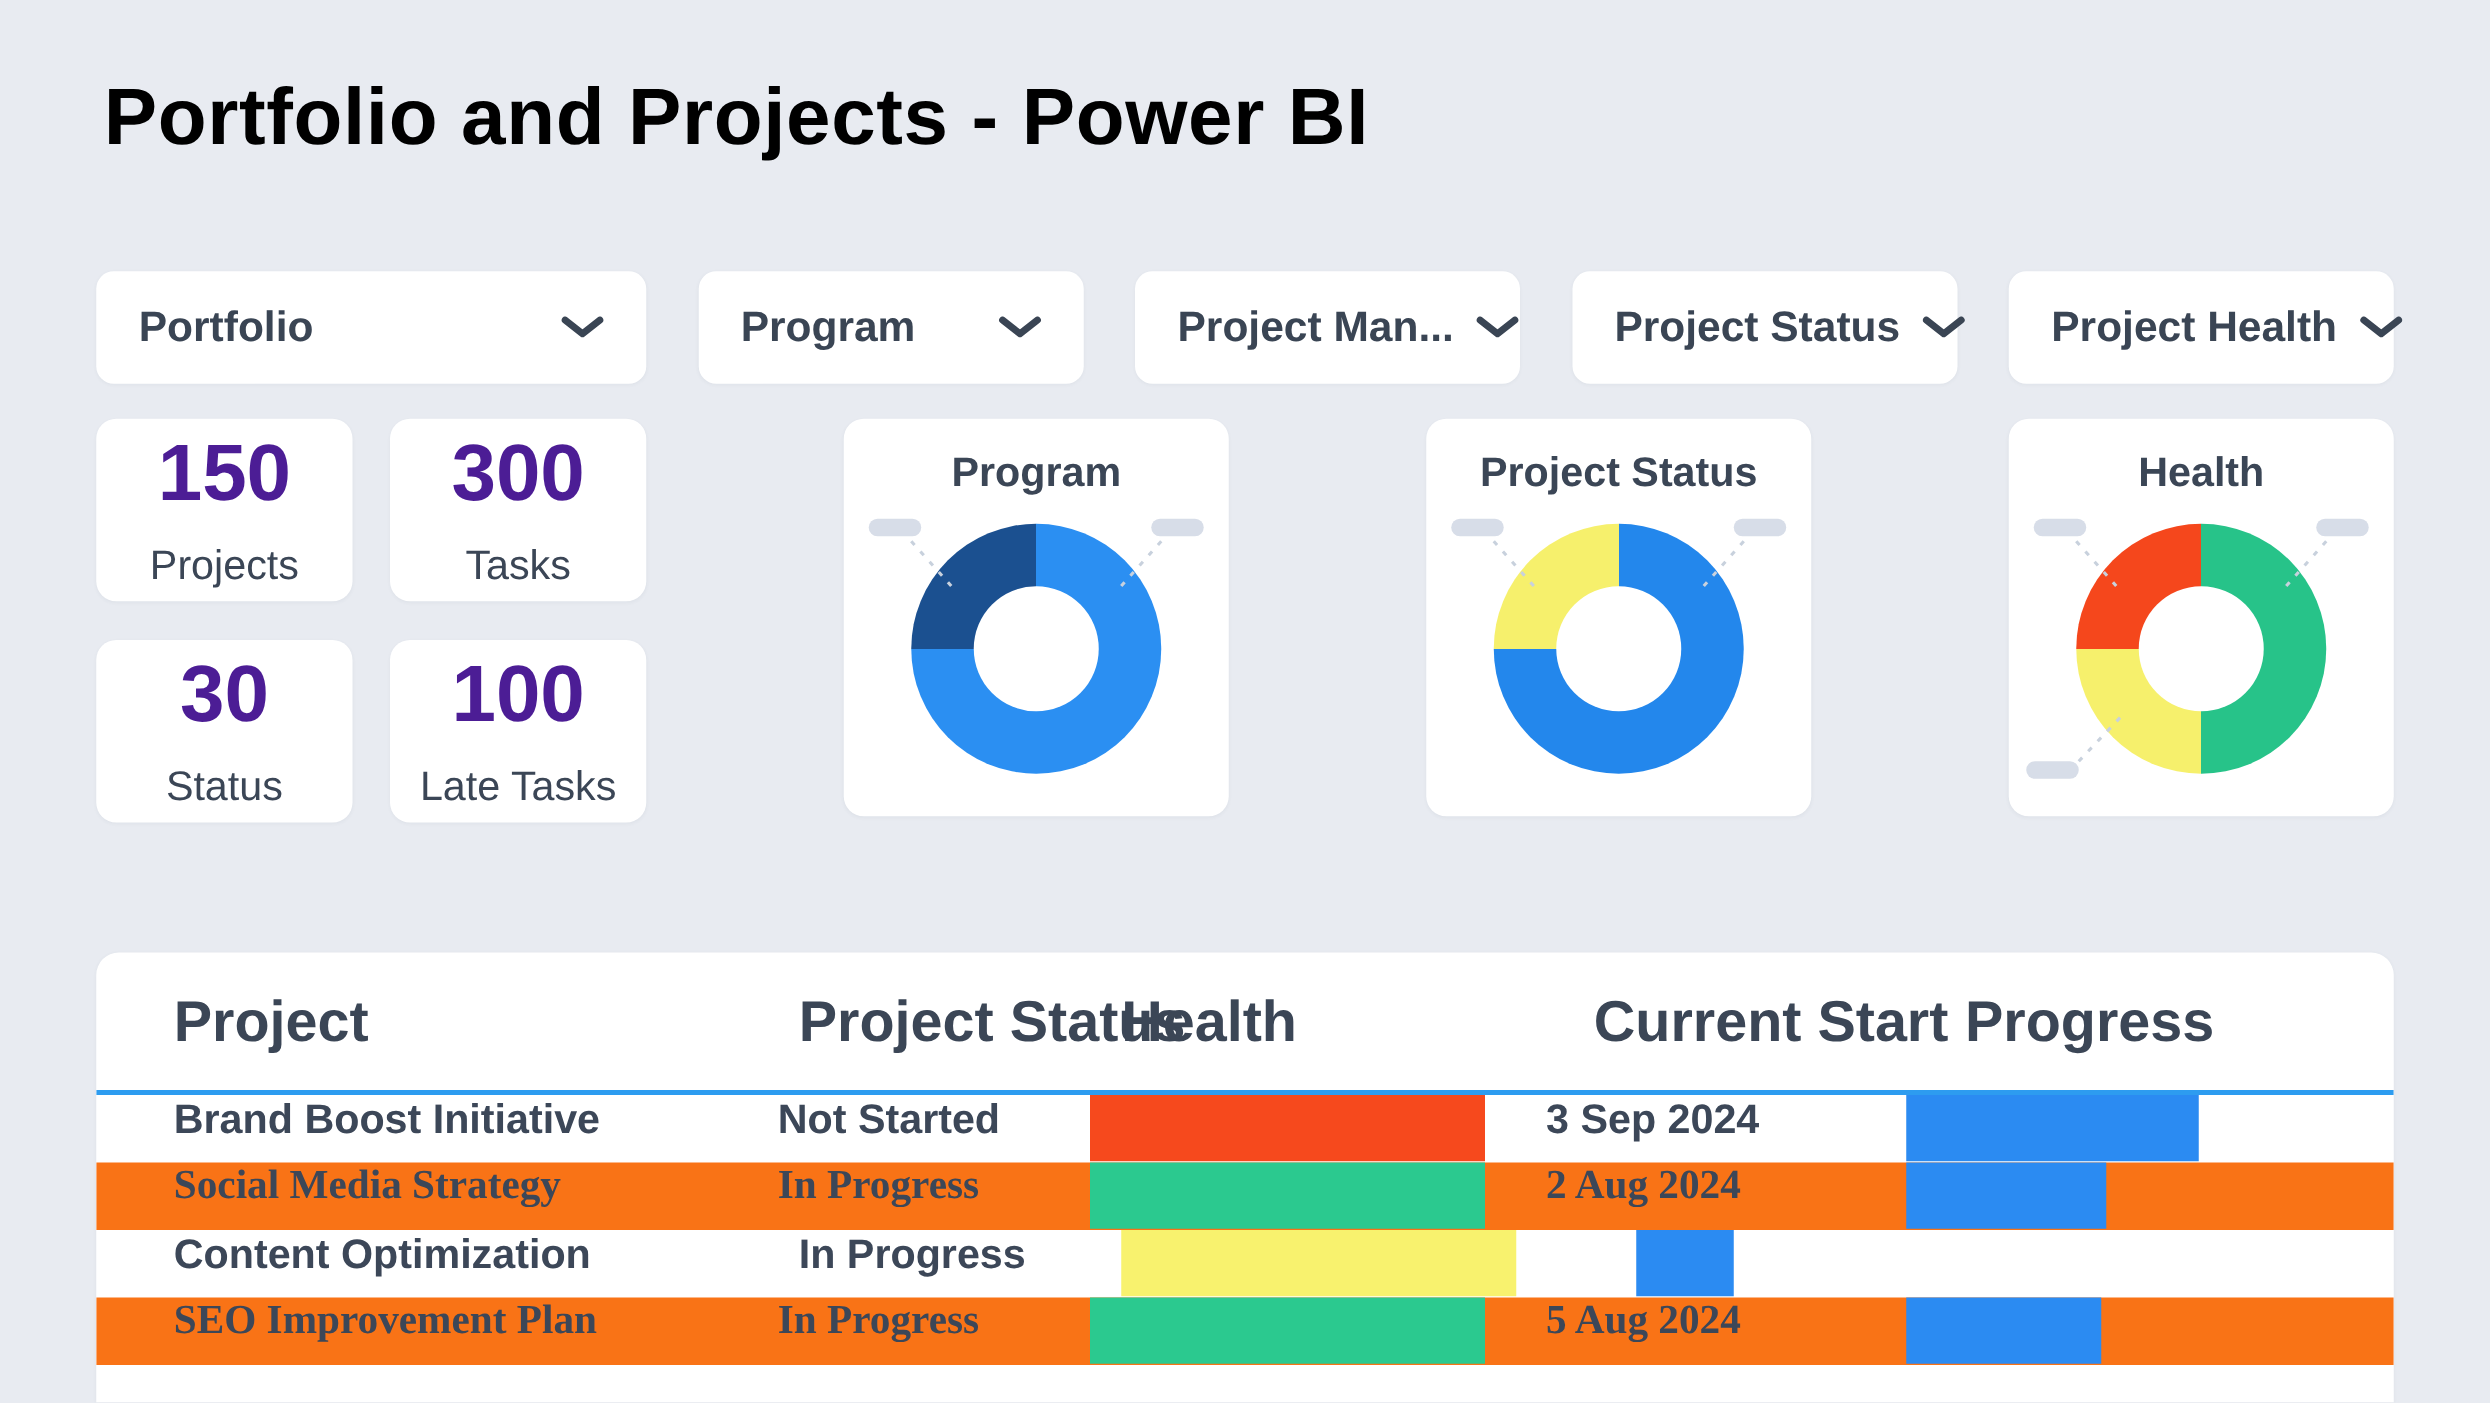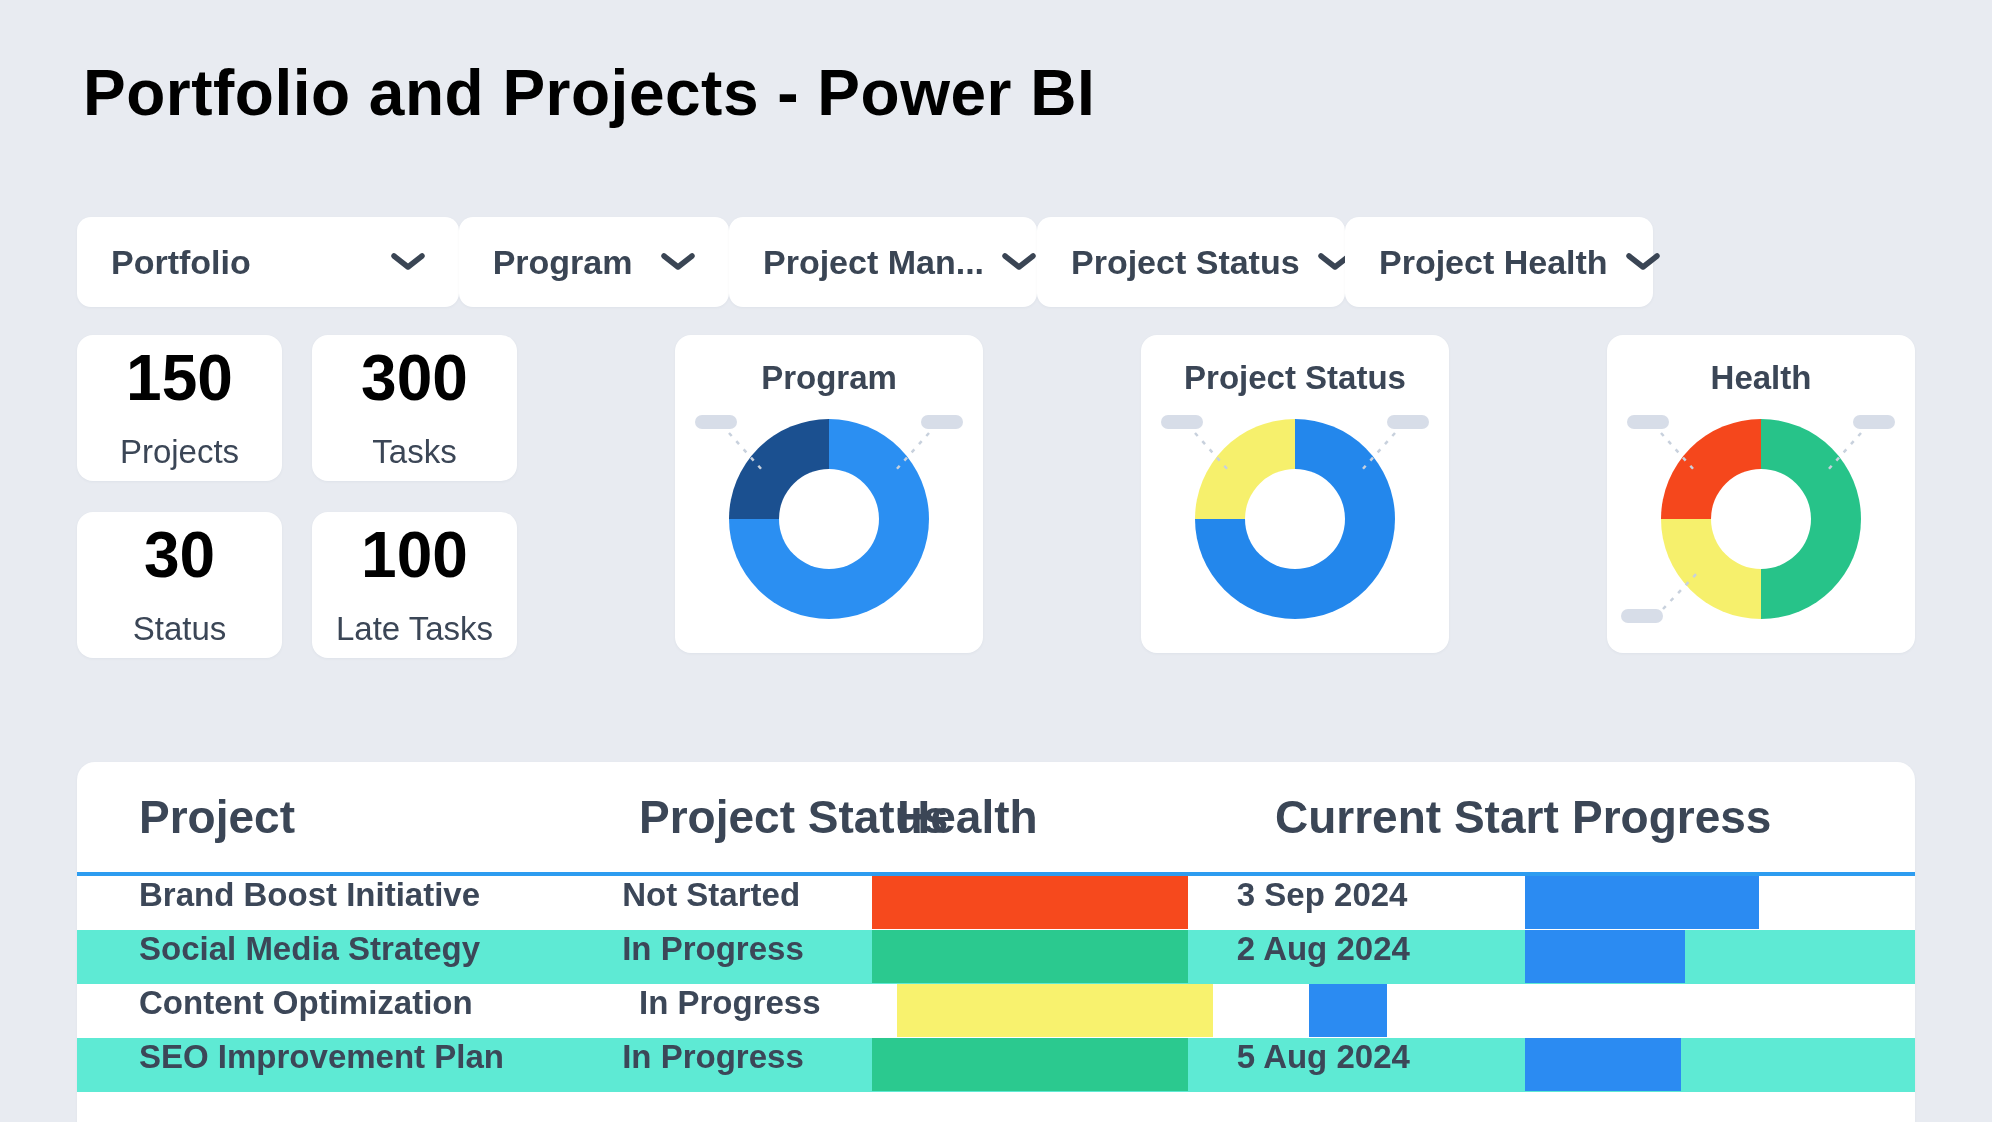--- a/index.html
+++ b/index.html
@@ -8,21 +8,21 @@
     background:#E8EBF1;
     font-family:"Liberation Sans",sans-serif;
     color:#3A4554;
   }
   .page-title{
     position:absolute;left:83px;top:56px;margin:0;
     font-size:64px;font-weight:bold;color:#000000;letter-spacing:.5px;
   }
   
   .filters{
-    position:absolute;left:77px;top:217px;width:1576px;
+    position:absolute;left:77px;top:217px;width:1838px;
     display:flex;justify-content:space-between;
   }
   .filter{
     height:90px;background:#FFFFFF;border-radius:14px;
     display:flex;align-items:center;justify-content:space-between;
     padding:0 34px;box-sizing:border-box;
     font-size:34px;font-weight:bold;color:#3A4554;cursor:pointer;
     box-shadow:0 1px 3px rgba(50,70,100,.05);
     white-space:nowrap;
   }
@@ -36,21 +36,21 @@
   }
   .kpis{
     width:440px;height:323px;display:flex;flex-wrap:wrap;
     justify-content:space-between;align-content:space-between;
   }
   .kpi{
     width:205px;height:146px;background:#FFFFFF;border-radius:16px;
     display:flex;flex-direction:column;align-items:center;justify-content:center;
     box-shadow:0 1px 3px rgba(50,70,100,.05);
   }
-  .kpi-value{font-size:64px;font-weight:bold;color:#000000;line-height:1;}
+  .kpi-value{font-size:64px;font-weight:bold;color:#4c1d95;line-height:1;}
   .kpi-label{font-size:33px;color:#3B4656;margin-top:23px;}
   .donut-card{
     width:308px;height:318px;background:#FFFFFF;border-radius:16px;
     position:relative;box-shadow:0 1px 3px rgba(50,70,100,.05);
   }
   .donut-title{
     text-align:center;padding-top:24px;font-size:33px;font-weight:bold;color:#3B4656;
   }
   .donut{
     position:absolute;left:54px;top:84px;width:200px;height:200px;border-radius:50%;
@@ -62,21 +62,21 @@
   .table-card{
     position:absolute;left:77px;top:762px;width:1838px;height:360px;
     background:#FFFFFF;border-radius:18px 18px 0 0;overflow:hidden;
     box-shadow:0 1px 3px rgba(50,70,100,.05);
   }
   .thead{height:110px;display:flex;align-items:center;
     font-size:46px;font-weight:bold;color:#3B4656;}
   .tdivider{height:4px;}
   .trow{height:54px;display:flex;
     font-size:33px;font-weight:bold;color:#3C4758;cursor:pointer;}
-  .trow.alt{background:#5eead4;}
+  .trow.alt{background:#f97316;font-family:Liberation Serif, serif;}
   .c1{width:562px;padding-left:62px;box-sizing:border-box;white-space:nowrap;}
   .c2{width:258px;white-space:nowrap;}
   .c3{width:378px;}
   .c4{width:263px;white-space:nowrap;}
   .c5{flex:1;margin-left:34px;}
   .health-bar{width:316px;height:53px;}
   .progress-track{width:390px;height:53px;position:relative;}
   .progress-fill{height:100%;}
 </style>
 </head>

